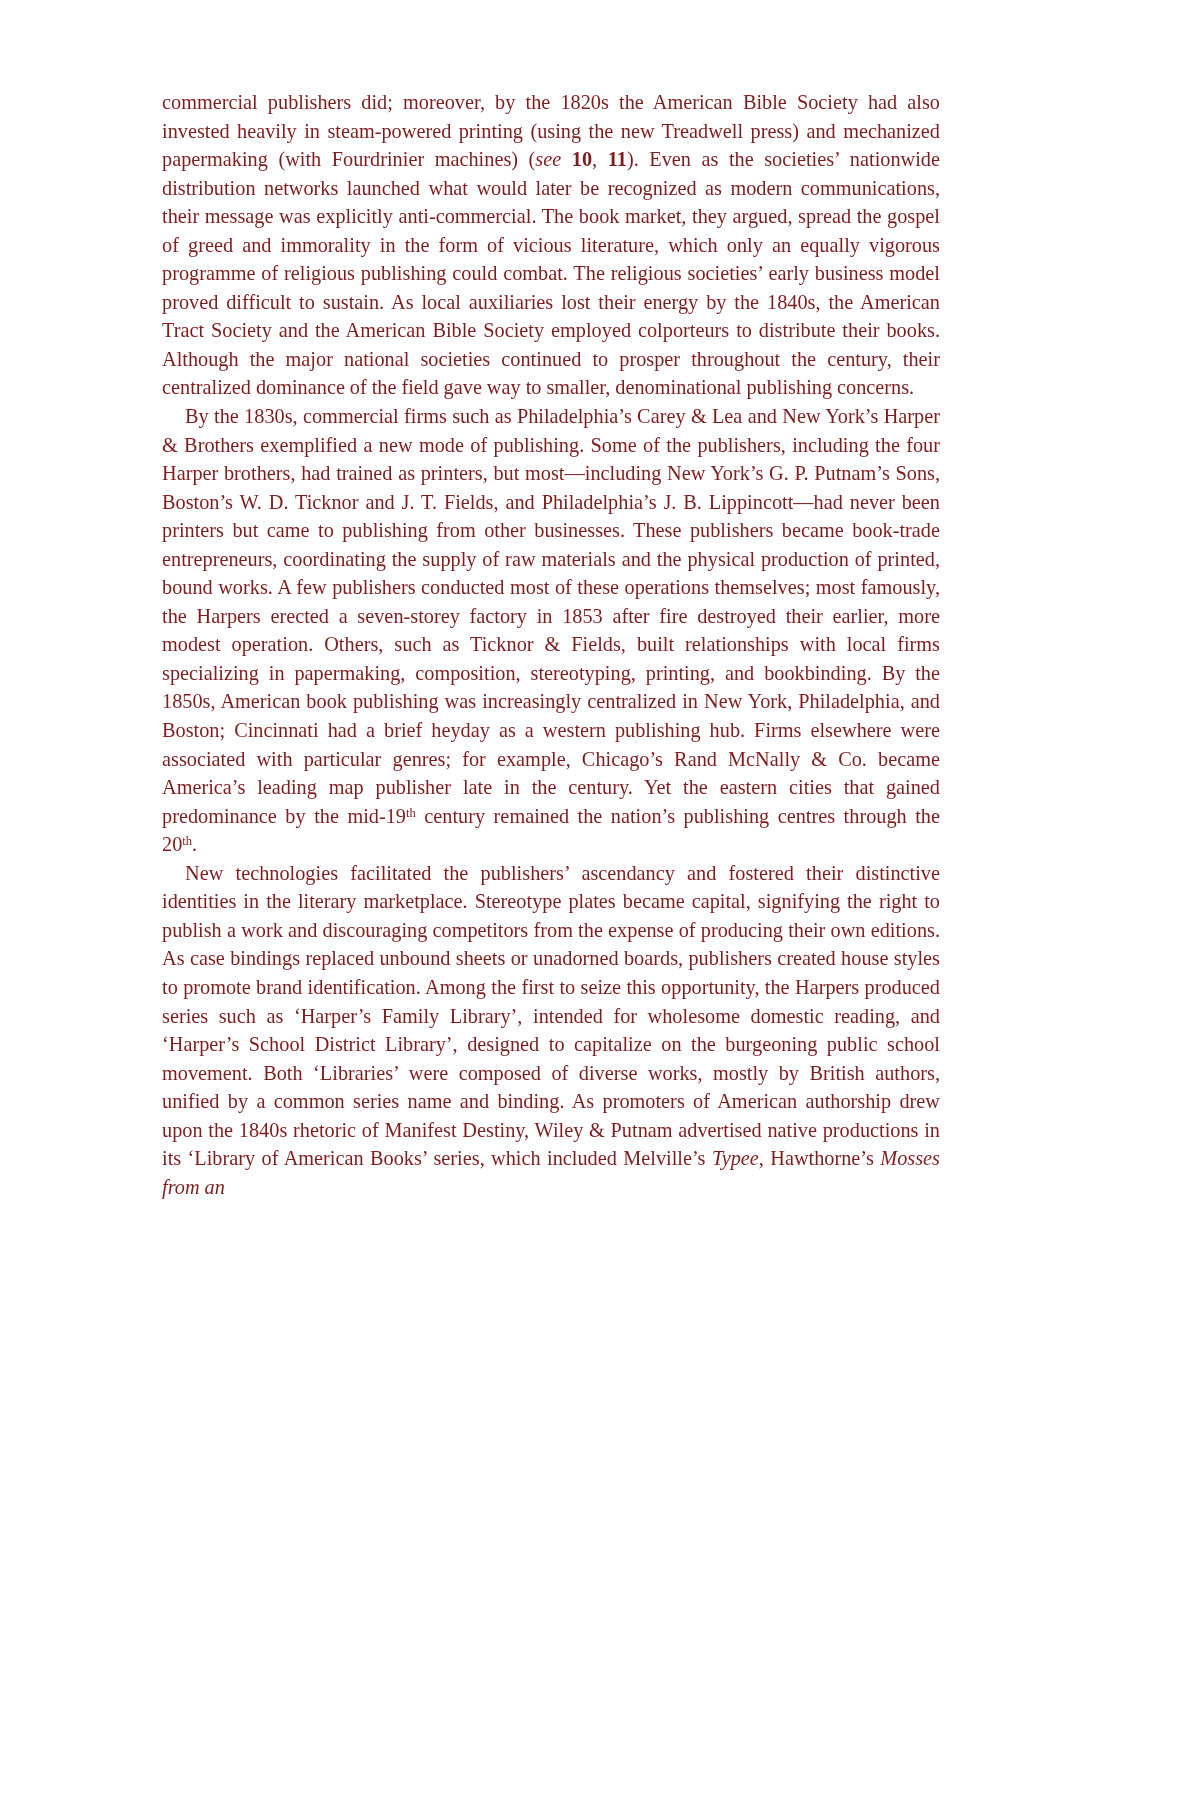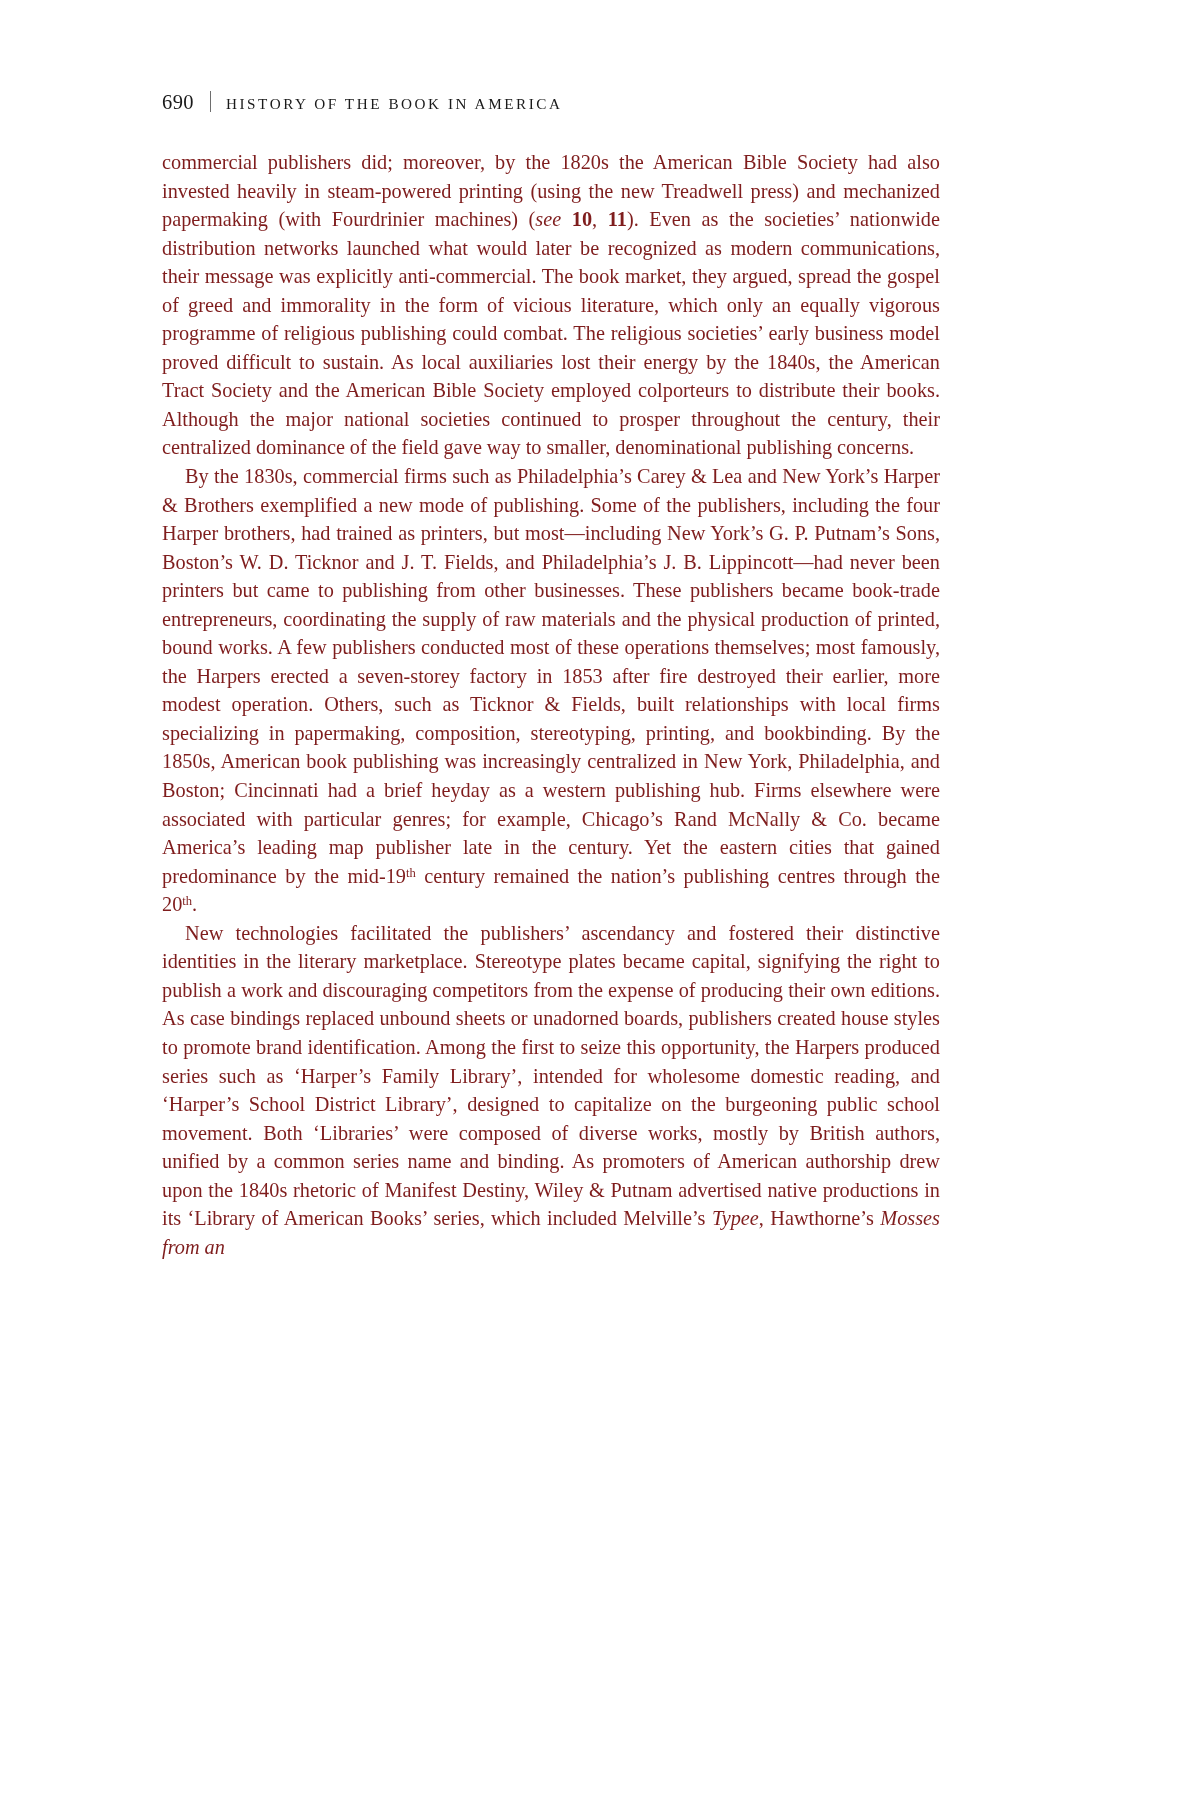--- a/index.html
+++ b/index.html
@@ -81,25 +81,20 @@
     vertical-align: 0.46em;
     line-height: 0;
   }
 </style>
 </head>
 <body>
 
 <div class="page">
   <div class="content">
 
-    <div class="running-head">
-      <span class="folio">690</span>
-      <span class="head-rule"></span>
-      <span class="head-title">History of the Book in America</span>
-    </div>
 
     <div class="body-text">
       <p class="noindent"><span>commercial publishers did; moreover, by the 1820s the American Bible Society had also invested heavily in steam-powered printing (using the new Treadwell press) and mechanized papermaking (with Fourdrinier machines) (</span><i>see</i><span> </span><b>10</b><span>, </span><b>11</b><span>). Even as the societies’ nationwide distribution networks launched what would later be recognized as modern communications, their message was explicitly anti-commercial. The book market, they argued, spread the gospel of greed and immorality in the form of vicious literature, which only an equally vigorous programme of religious publishing could combat. The religious societies’ early business model proved difficult to sustain. As local auxiliaries lost their energy by the 1840s, the American Tract Society and the American Bible Society employed colporteurs to distribute their books. Although the major national societies continued to prosper throughout the century, their centralized dominance of the field gave way to smaller, denominational publishing concerns.</span></p>
       <p class="indent"><span>By the 1830s, commercial firms such as Philadelphia’s Carey &amp; Lea and New York’s Harper &amp; Brothers exemplified a new mode of publishing. Some of the publishers, including the four Harper brothers, had trained as printers, but most—including New York’s G. P. Putnam’s Sons, Boston’s W. D. Ticknor and J. T. Fields, and Philadelphia’s J. B. Lippincott—had never been printers but came to publishing from other businesses. These publishers became book-trade entrepreneurs, coordinating the supply of raw materials and the physical production of printed, bound works. A few publishers conducted most of these operations themselves; most famously, the Harpers erected a seven-storey factory in 1853 after fire destroyed their earlier, more modest operation. Others, such as Ticknor &amp; Fields, built relationships with local firms specializing in papermaking, composition, stereotyping, printing, and bookbinding. By the 1850s, American book publishing was increasingly centralized in New York, Philadelphia, and Boston; Cincinnati had a brief heyday as a western publishing hub. Firms elsewhere were associated with particular genres; for example, Chicago’s Rand McNally &amp; Co. became America’s leading map publisher late in the century. Yet the eastern cities that gained predominance by the mid-19</span><sup>th</sup><span> century remained the nation’s publishing centres through the 20</span><sup>th</sup><span>.</span></p>
       <p class="indent"><span>New technologies facilitated the publishers’ ascendancy and fostered their distinctive identities in the literary marketplace. Stereotype plates became capital, signifying the right to publish a work and discouraging competitors from the expense of producing their own editions. As case bindings replaced unbound sheets or unadorned boards, publishers created house styles to promote brand identification. Among the first to seize this opportunity, the Harpers produced series such as ‘Harper’s Family Library’, intended for wholesome domestic reading, and ‘Harper’s School District Library’, designed to capitalize on the burgeoning public school movement. Both ‘Libraries’ were composed of diverse works, mostly by British authors, unified by a common series name and binding. As promoters of American authorship drew upon the 1840s rhetoric of Manifest Destiny, Wiley &amp; Putnam advertised native productions in its ‘Library of American Books’ series, which included Melville’s </span><i>Typee</i><span>, Hawthorne’s </span><i>Mosses from an</i></p>
     </div>
 
   </div>
 </div>
 

